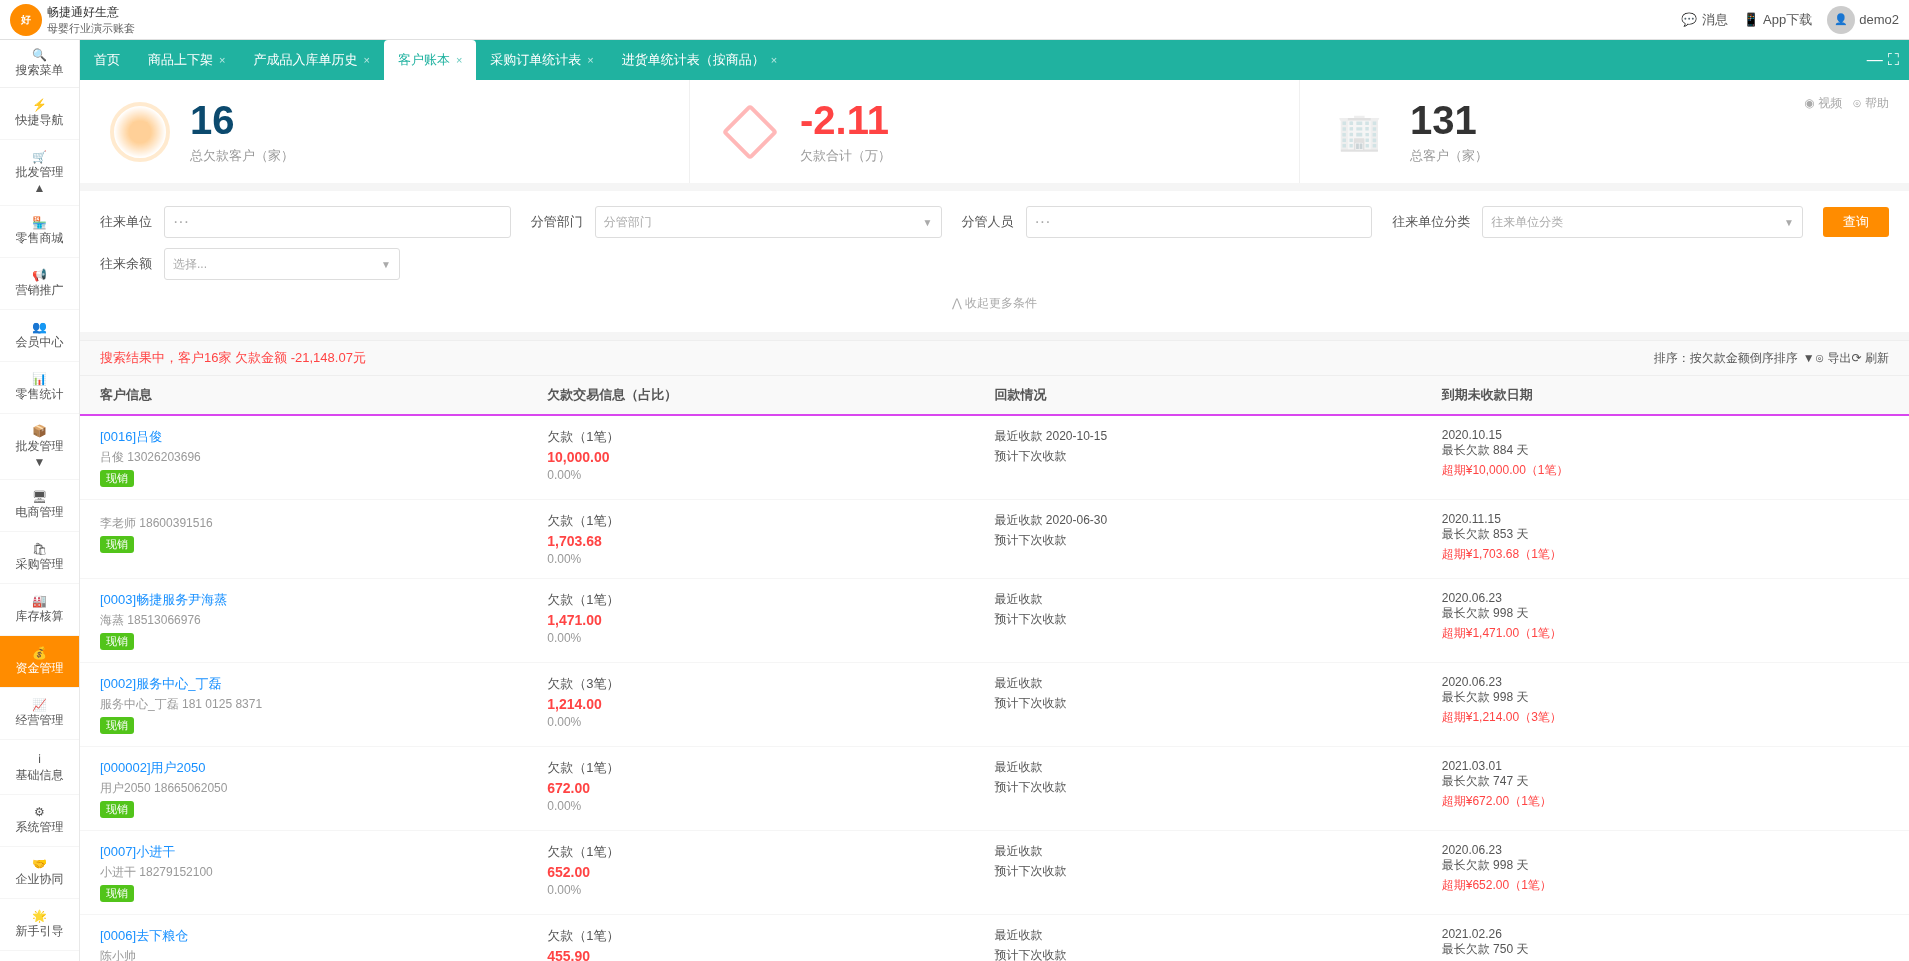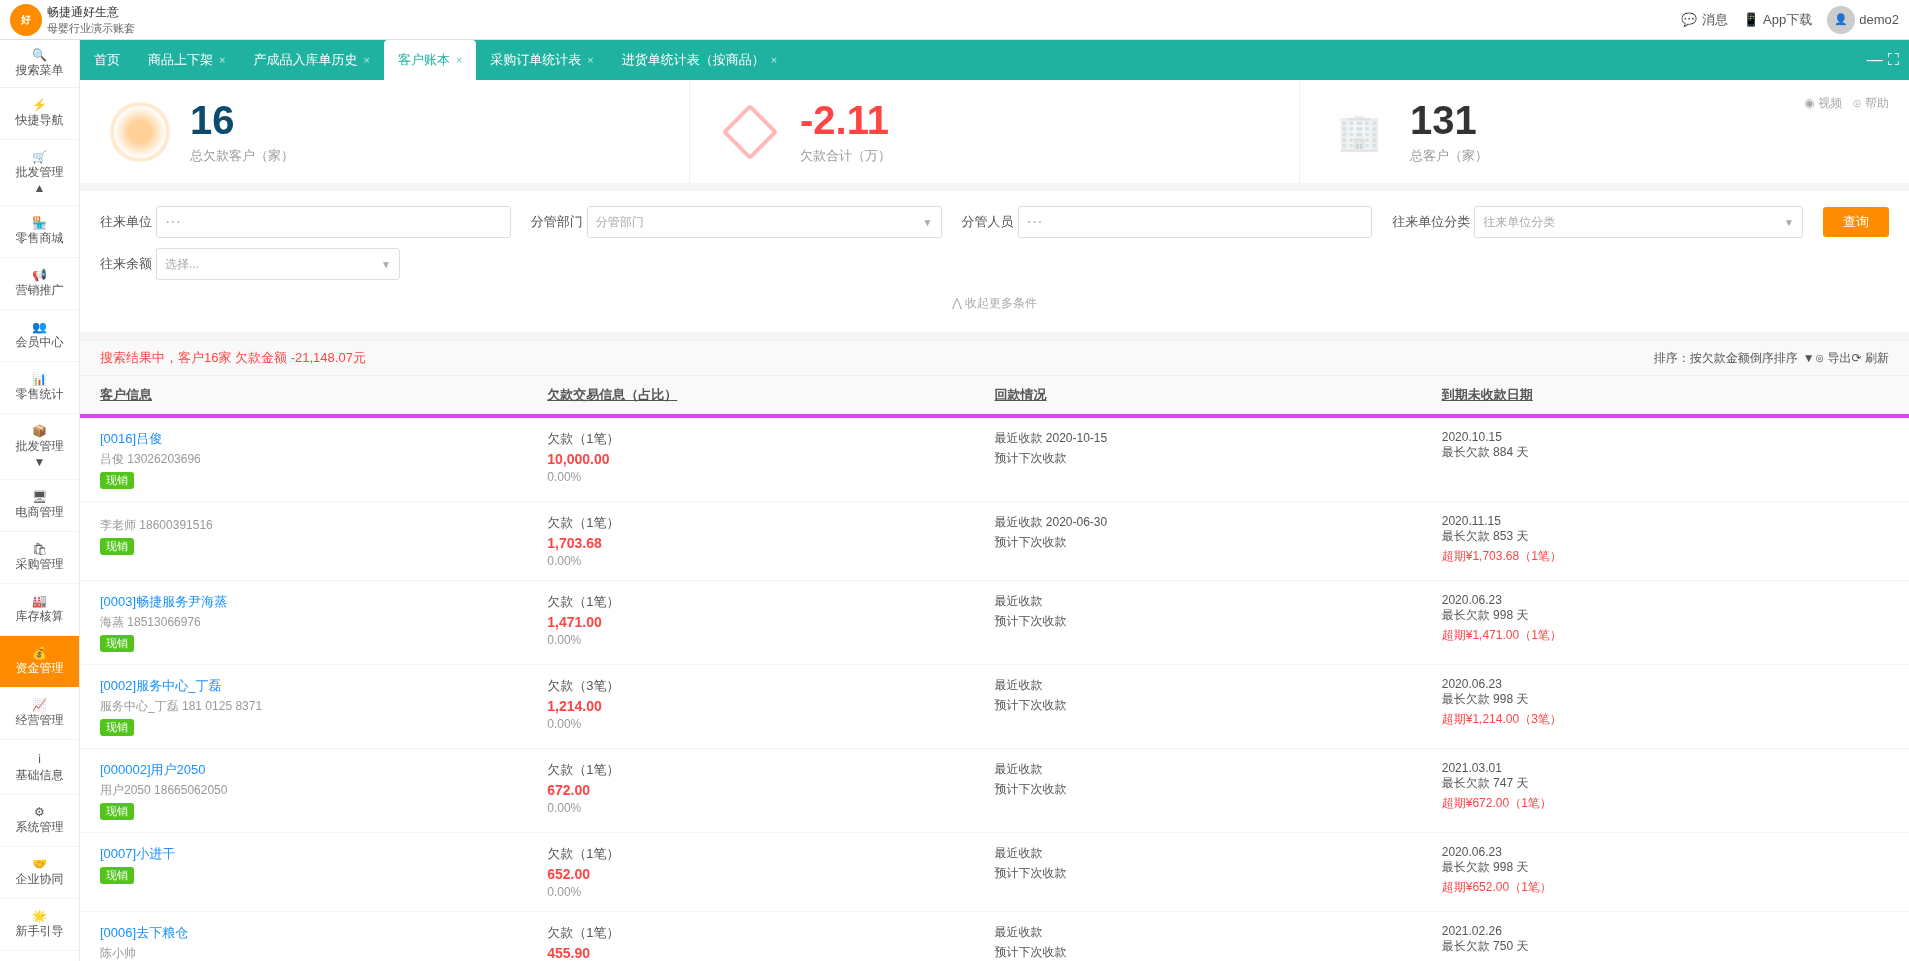--- a/index.html
+++ b/index.html
@@ -47,39 +47,39 @@
     .stat-icon-yuan { background: radial-gradient(circle, #ff8c00 30%, transparent 70%); border-radius: 50%; border: 3px solid #ff8c00; display: flex; align-items: center; justify-content: center; font-size: 24px; color: #ff8c00; }
     .stat-value { font-size: 36px; font-weight: bold; color: #ff4444; }
     .stat-value.black { color: #333; font-weight: 900; }
     .stat-label { font-size: 13px; color: #999; margin-top: 4px; }
     .stat-text { display: flex; flex-direction: column; }
     .stat-top-right { position: absolute; top: 15px; right: 20px; display: flex; gap: 10px; font-size: 12px; color: #aaa; }
 
     
     .filter-area { background: #fff; padding: 15px 20px; margin-bottom: 8px; }
     .filter-row { display: flex; align-items: center; gap: 20px; margin-bottom: 10px; }
-    .filter-item { display: flex; align-items: center; gap: 4px; flex: 1; }
+    .filter-item { display: flex; align-items: center; gap: 12px; flex: 1; }
     .filter-label { font-size: 13px; color: #555; white-space: nowrap; }
     .filter-input { flex: 1; height: 32px; border: 1px solid #ddd; border-radius: 3px; padding: 0 8px; font-size: 13px; display: flex; align-items: center; justify-content: space-between; color: #999; cursor: pointer; }
     .filter-input-text { font-size: 12px; color: #aaa; }
     .filter-select { flex: 1; height: 32px; border: 1px solid #ddd; border-radius: 3px; padding: 0 8px; font-size: 13px; display: flex; align-items: center; justify-content: space-between; cursor: pointer; background: #fff; }
     .filter-btn-group { display: flex; gap: 10px; align-items: center; }
     .btn-primary { background: #ff8c00; color: #fff; border: none; padding: 6px 20px; border-radius: 3px; cursor: pointer; font-size: 13px; }
     .collapse-btn { text-align: center; color: #aaa; font-size: 12px; cursor: pointer; padding: 5px 0; }
 
     
     .results-bar { background: #f9f9f9; padding: 8px 20px; display: flex; align-items: center; justify-content: space-between; border-top: 1px solid #eee; border-bottom: 1px solid #eee; }
     .results-info { font-size: 13px; color: #555; }
     .results-info span { color: #ff4444; }
     .results-actions { display: flex; align-items: center; font-size: 12px; color: #555; }
     .results-sort { display: flex; align-items: center; gap: 5px; }
 
     
     .data-table { background: #fff; }
-    .table-header { display: flex; padding: 10px 20px; background: #f9f9f9; border-bottom: 4px solid #d946ef; font-weight: bold; font-size: 13px; color: #555; text-decoration: underline; }
+    .table-header { display: flex; padding: 10px 20px; background: #f9f9f9; border-bottom: 2px solid #d946ef; font-weight: bold; font-size: 13px; color: #555; }
     .col-customer { flex: 2; }
     .col-debt { flex: 2; }
     .col-recovery { flex: 2; }
     .col-overdue { flex: 2; }
 
     .table-row { display: flex; padding: 12px 20px; border-bottom: 1px solid #f5f5f5; align-items: flex-start; justify-content: center; }
     .customer-info { flex: 2; }
     .customer-name { color: #1890ff; font-size: 13px; cursor: pointer; }
     .customer-contact { font-size: 12px; color: #999; margin-top: 3px; }
     .customer-tag { display: inline-block; background: #52c41a; color: #fff; font-size: 11px; padding: 1px 6px; border-radius: 3px; margin-top: 4px; }
@@ -364,20 +364,21 @@
               <div class="debt-amount">10,000.00</div>
               <div class="debt-percent">0.00%</div>
             </div>
             <div class="recovery-info col-recovery">
               <div class="recovery-row">最近收款    2020-10-15</div>
               <div class="recovery-row">预计下次收款</div>
             </div>
             <div class="overdue-info col-overdue">
               <div class="overdue-date">2020.10.15</div>
               <div>最长欠款 884 天</div>
+              <div class="overdue-text">超期¥10,000.00（1笔）</div>
             </div>
           </div>
 
           <div class="table-row">
             <div class="customer-info col-customer">
               <div class="customer-contact">李老师  18600391516</div>
               <span class="customer-tag">现销</span>
             </div>
             <div class="debt-info col-debt">
               <div class="debt-count">欠款（1笔）</div>
@@ -457,20 +458,21 @@
             <div class="overdue-info col-overdue">
               <div class="overdue-date">2021.03.01</div>
               <div>最长欠款 747 天</div>
               <div class="overdue-text">超期¥672.00（1笔）</div>
             </div>
           </div>
 
           <div class="table-row">
             <div class="customer-info col-customer">
               <div class="customer-name"><span>[0007]</span><span>小进干</span></div>
+              <div class="customer-contact">小进干  18279152100</div>
               <span class="customer-tag">现销</span>
             </div>
             <div class="debt-info col-debt">
               <div class="debt-count">欠款（1笔）</div>
               <div class="debt-amount">652.00</div>
               <div class="debt-percent">0.00%</div>
             </div>
             <div class="recovery-info col-recovery">
               <div class="recovery-row">最近收款</div>
               <div class="recovery-row">预计下次收款</div>

